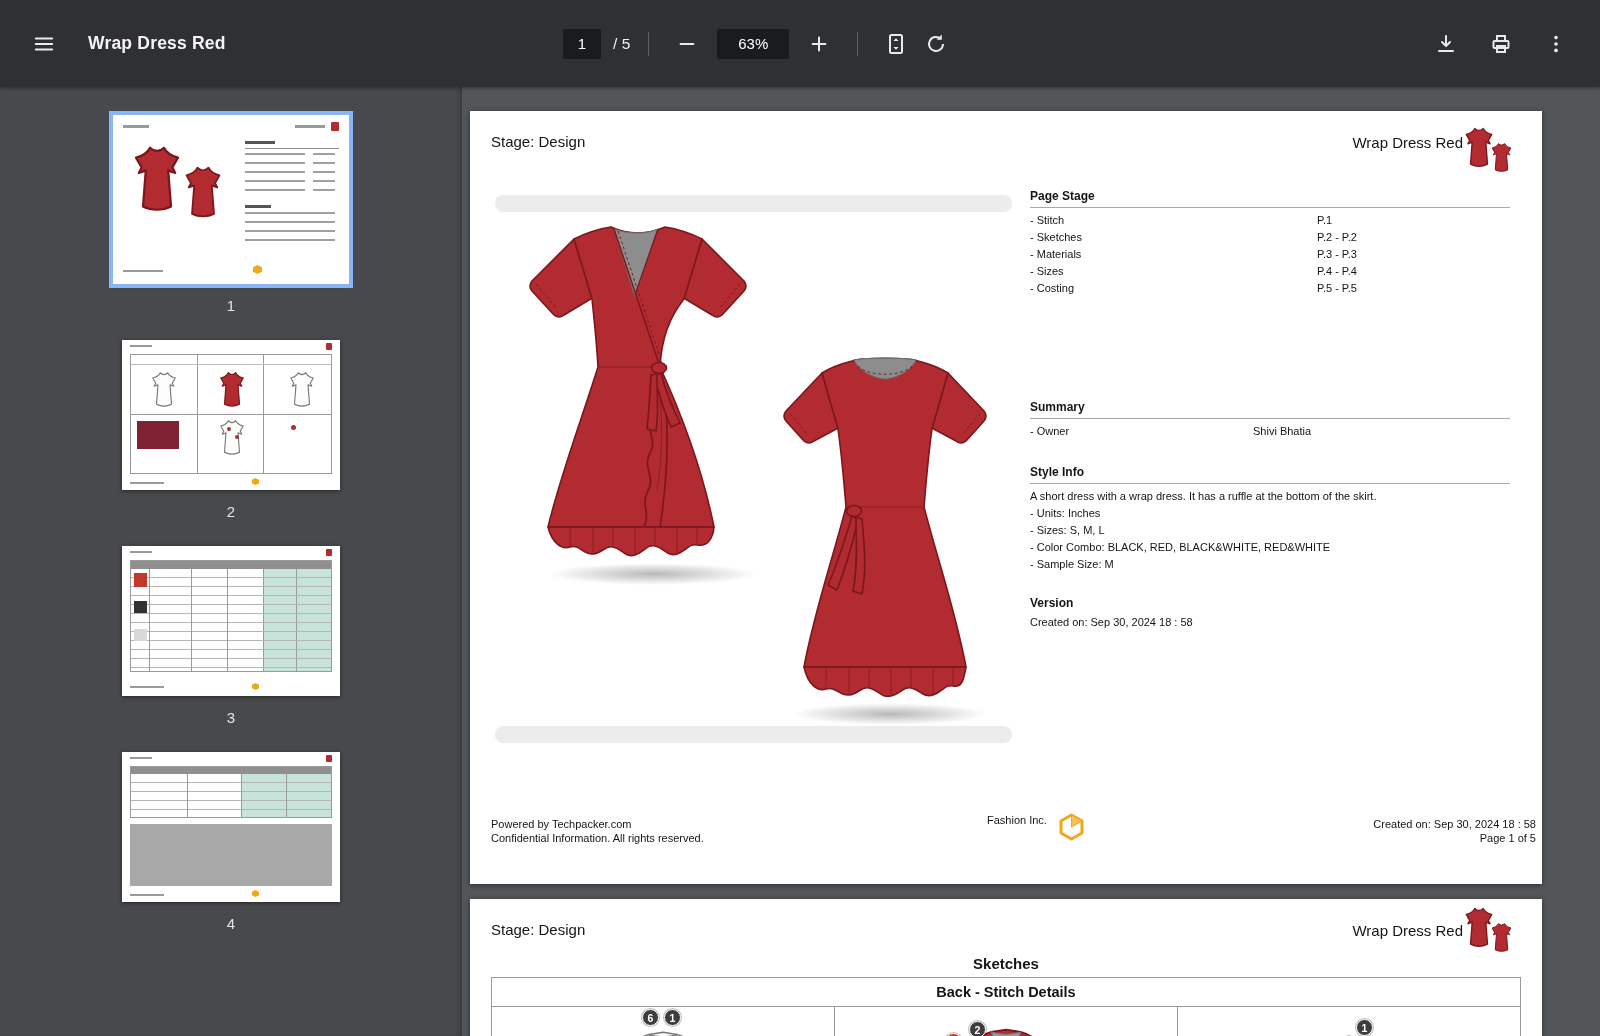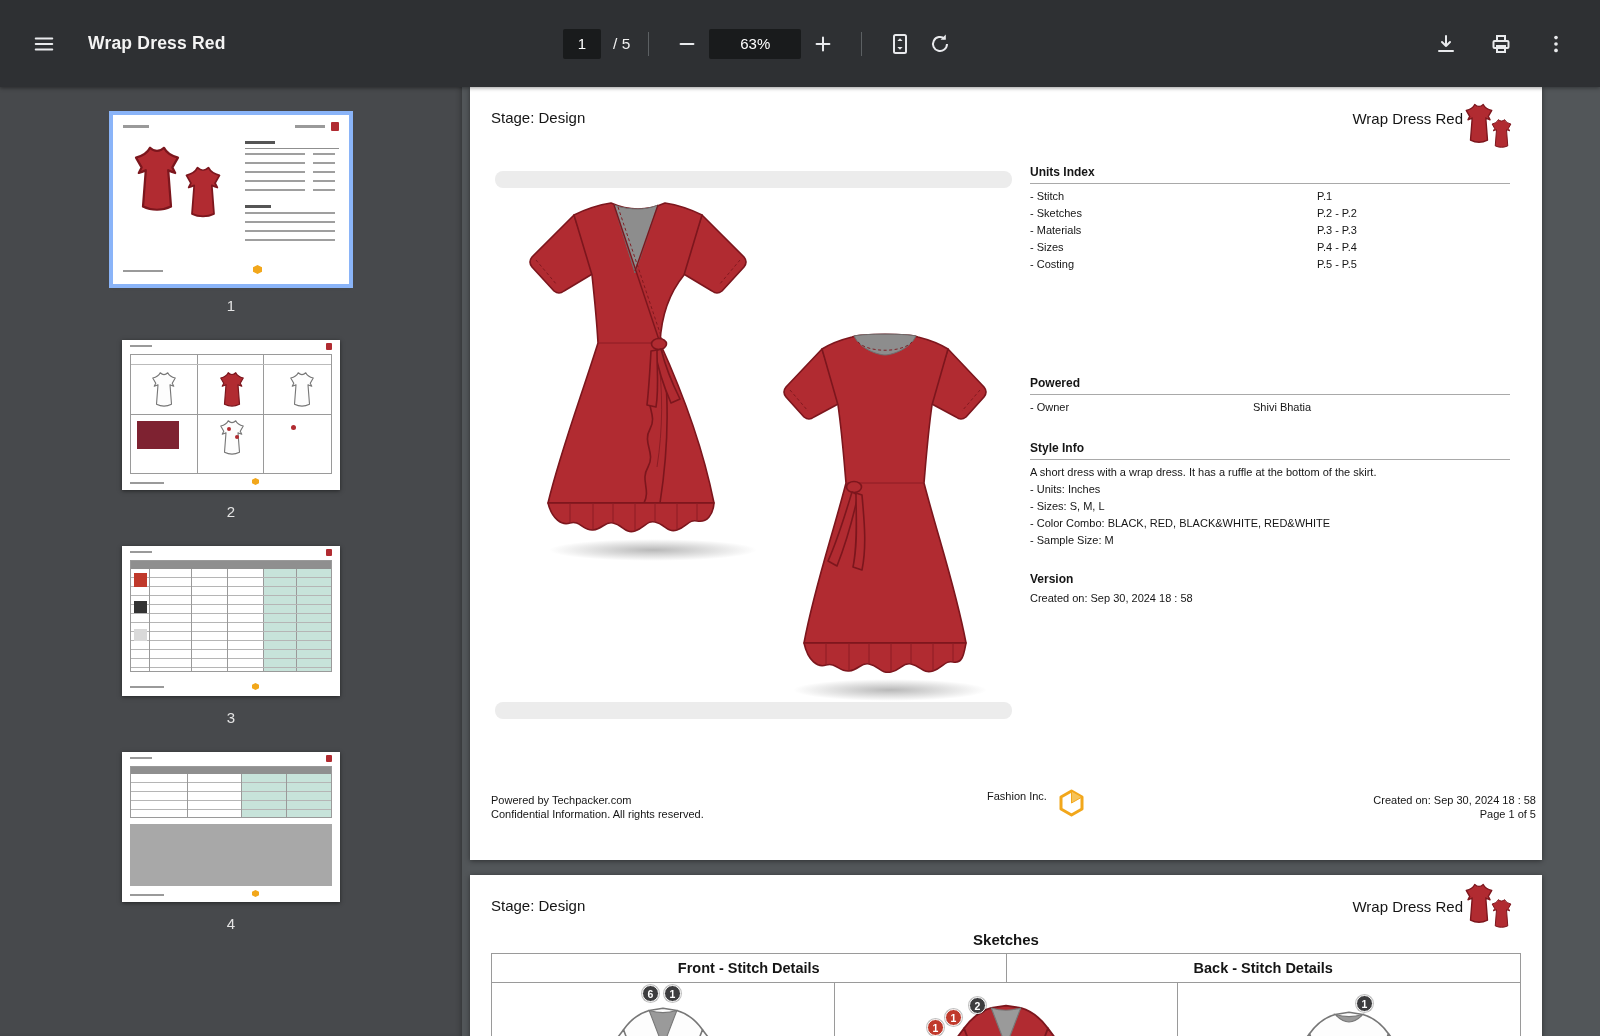--- a/index.html
+++ b/index.html
@@ -13,21 +13,21 @@
              box-shadow:0 1px 4px rgba(0,0,0,.4); }
   .tb-left { display:flex; align-items:center; gap:24px; }
   .tb-title { color:#f4f4f4; font-size:17.5px; font-weight:700; letter-spacing:.2px; }
   .icon-btn { width:40px; height:40px; border:none; background:transparent; border-radius:50%;
               display:flex; align-items:center; justify-content:center; cursor:pointer; flex:none; }
   .icon-btn svg { display:block; }
   .tb-center { position:absolute; left:563px; top:0; height:87px; display:flex; align-items:center; }
   .pg-box, .zoom-box { height:30px; background:#191b1c; border:none; border-radius:2px;
               color:#fff; font-size:15px; text-align:center; font-family:"Liberation Sans",sans-serif; }
   .pg-box { width:38px; }
-  .zoom-box { width:92px; margin:0 2px; }
+  .zoom-box { width:72px; margin:0 10px; }
   .page-total { color:#f1f1f1; font-size:15.5px; margin-left:12px; }
   .tb-sep { width:1px; height:24px; background:#5c6063; margin:0 18px; }
   .tb-right { margin-left:auto; display:flex; align-items:center; gap:15px; }
 
   
   .sidebar { position:absolute; top:87px; left:0; bottom:0; width:462px; background:#47494c;
              overflow:hidden; box-shadow:inset -4px 0 6px -4px rgba(0,0,0,.4); }
   .thumb-group { display:flex; flex-direction:column; align-items:center; }
   .thumb { width:218px; height:150px; background:#fff; position:relative; overflow:hidden;
            box-shadow:0 1px 4px rgba(0,0,0,.5); cursor:pointer; }
@@ -44,21 +44,21 @@
   .mini-teal { position:absolute; background:#c7e3da; border-left:1px solid #9a9a9a; }
   .mini-rows { position:absolute; background:repeating-linear-gradient(to bottom,transparent 0 8px,#b5b5b5 8px 9px); }
   .mini-cols3 { position:absolute; top:0; bottom:0; width:1px; background:#9a9a9a; }
   .mini-swatch { position:absolute; background:#7e2231; }
   .mini-hex { position:absolute; width:9px; height:9px; background:#f2a71b;
               clip-path:polygon(50% 0,100% 25%,100% 75%,50% 100%,0 75%,0 25%); }
   .mini-gray { position:absolute; background:#a8a8a8; }
 
   
   .viewer { position:absolute; top:87px; left:462px; right:0; bottom:0; background:#525659; overflow:hidden; }
-  .page { position:absolute; left:8px; width:1072px; background:#fff; box-shadow:0 1px 5px rgba(0,0,0,.45); }
+  .page { position:absolute; left:8px; width:1072px; background:#fff; box-shadow:0 1px 5px rgba(0,0,0,.45);margin-top:24px; }
   .page1 { top:0; height:773px; }
   .page2 { top:788px; height:260px; }
 
   .p-stage { position:absolute; left:21px; top:22px; font-size:15px; color:#151515; }
   .p-title { position:absolute; right:79px; top:23px; font-size:15px; color:#151515; }
   .brand-logo { position:absolute; right:28px; top:14px; width:52px; height:54px; }
   .brand-logo svg { position:absolute; }
 
   .gray-bar { position:absolute; left:25px; width:517px; height:17px; background:#ececec; border-radius:8px; }
   .gb-top { top:84px; } .gb-bottom { top:615px; }
@@ -339,21 +339,21 @@
           <path class="red" d="M86 178 C86 202 88 228 83 252 L92 255 C97 230 94 204 92 180 Z"></path>
           <path class="red" d="M34 328 C38 346 48 353 56 350 C66 347 69 357 79 356 C89 355 91 347 99 349 C109 351 111 359 121 357 C131 355 133 347 141 349 C151 351 153 359 163 356 C173 353 175 345 183 347 C193 349 194 338 196 328 Z"></path>
           <path class="thin" d="M56 328 L56 350 M79 328 L79 356 M99 328 L99 349 M121 328 L121 357 M141 328 L141 349 M163 328 L163 356 M183 328 L183 347"></path>
           <path class="stitch" d="M20 75 L38 96"></path>
           <path class="stitch" d="M210 75 L192 96"></path>
         </svg>
       </div>
 
       <div class="col-right">
         <div class="blk-index">
-          <div class="sec">Units Index</div>
+          <div class="sec">Page Stage</div>
           <hr class="rule">
           <div class="idx-row">
               <span class="lab">- Stitch</span>
               <span>P.1</span>
             </div>
           <div class="idx-row">
               <span class="lab">- Sketches</span>
               <span>P.2 - P.2</span>
             </div>
           <div class="idx-row">
@@ -364,21 +364,21 @@
               <span class="lab">- Sizes</span>
               <span>P.4 - P.4</span>
             </div>
           <div class="idx-row">
               <span class="lab">- Costing</span>
               <span>P.5 - P.5</span>
             </div>
         </div>
 
         <div class="blk-members">
-          <div class="sec">Powered</div>
+          <div class="sec">Summary</div>
           <hr class="rule">
           <div class="mem-row">
               <span class="lab">- Owner</span>
               <span>Shivi Bhatia</span>
             </div>
         </div>
 
         <div class="blk-style">
           <div class="sec">Style Info</div>
           <hr class="rule">
@@ -421,21 +421,20 @@
           </svg>
         <svg style="left:27px;top:15px;" width="25" height="36" viewBox="0 0 40 50">
             <path class="red" d="M15 2 C13 6 9 8 5 9 L9 16 L7 20 C10 19 12 18 12 18 L10 44 C16 47 24 47 30 44 L28 18 C28 18 30 19 33 20 L31 16 L35 9 C31 8 27 6 25 2 C22 5 18 5 15 2 Z"></path>
           </svg>
       </div>
 
       <div class="sketches-title">Sketches</div>
 
       <div class="sk-table">
         <div class="sk-head">
-          <div class="cell">Front - Stitch Details</div>
           <div class="cell">Back - Stitch Details</div>
         </div>
         <div class="sk-body">
           <div class="cell">
             <span class="co dark" style="left:150px;top:2px;">6</span>
             <span class="co dark" style="left:172px;top:2px;">1</span>
             <svg class="cell-dress" style="top:12px;" width="160" height="80" viewBox="0 0 150 70">
               <path class="wht" d="M30 70 L38 30 Q48 16 62 12 L75 10 L88 12 Q102 16 112 30 L120 70 Z"></path>
               <path class="gryfill" d="M62 12 L75 46 L88 12 Q75 16 62 12 Z"></path>
               <path class="wht" d="M38 30 L20 54 L32 62 L44 46 Z"></path>

